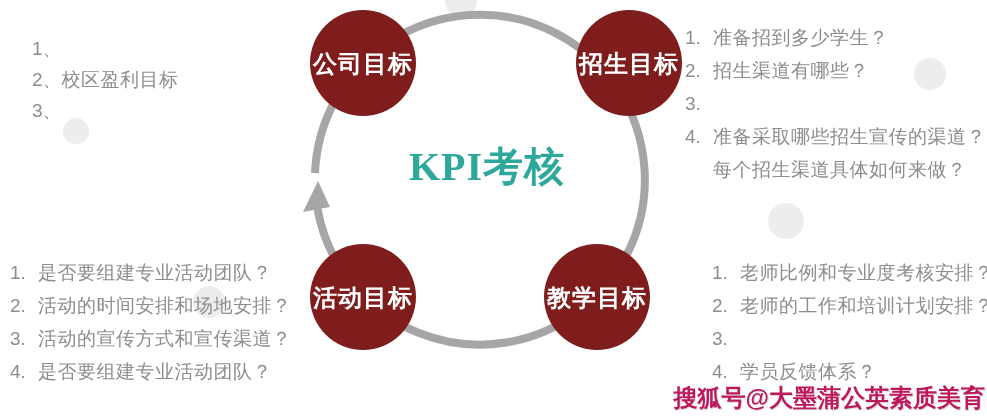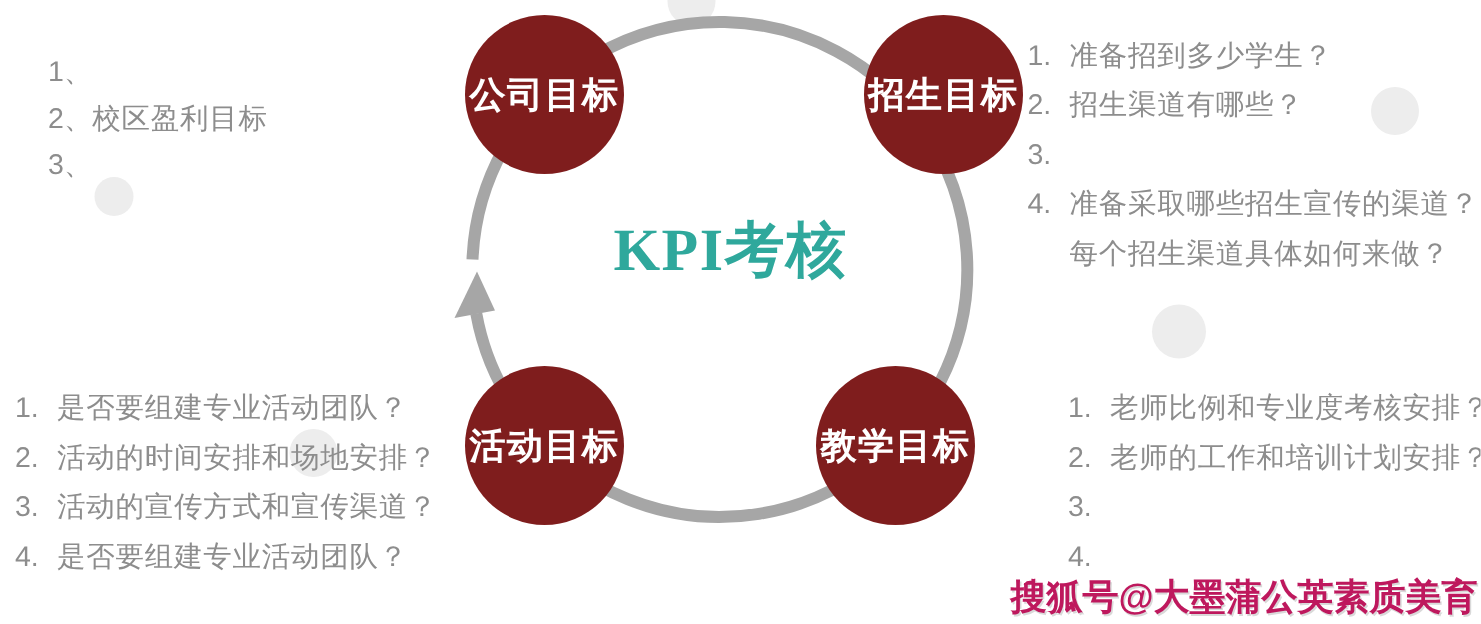--- a/index.html
+++ b/index.html
@@ -117,20 +117,21 @@
   </div>
   <div class="li">
     <span class="num">2.</span>
     <span class="txt">老师的工作和培训计划安排？</span>
   </div>
   <div class="li">
     <span class="num">3.</span>
   </div>
   <div class="li">
     <span class="num">4.</span>
+    <span class="txt">学员反馈体系？</span>
   </div>
 </div>
 
 <div class="node company">
   <span>公司</span>
   <span>目标</span>
 </div>
 <div class="node enrollment">
   <span>招生</span>
   <span>目标</span>

